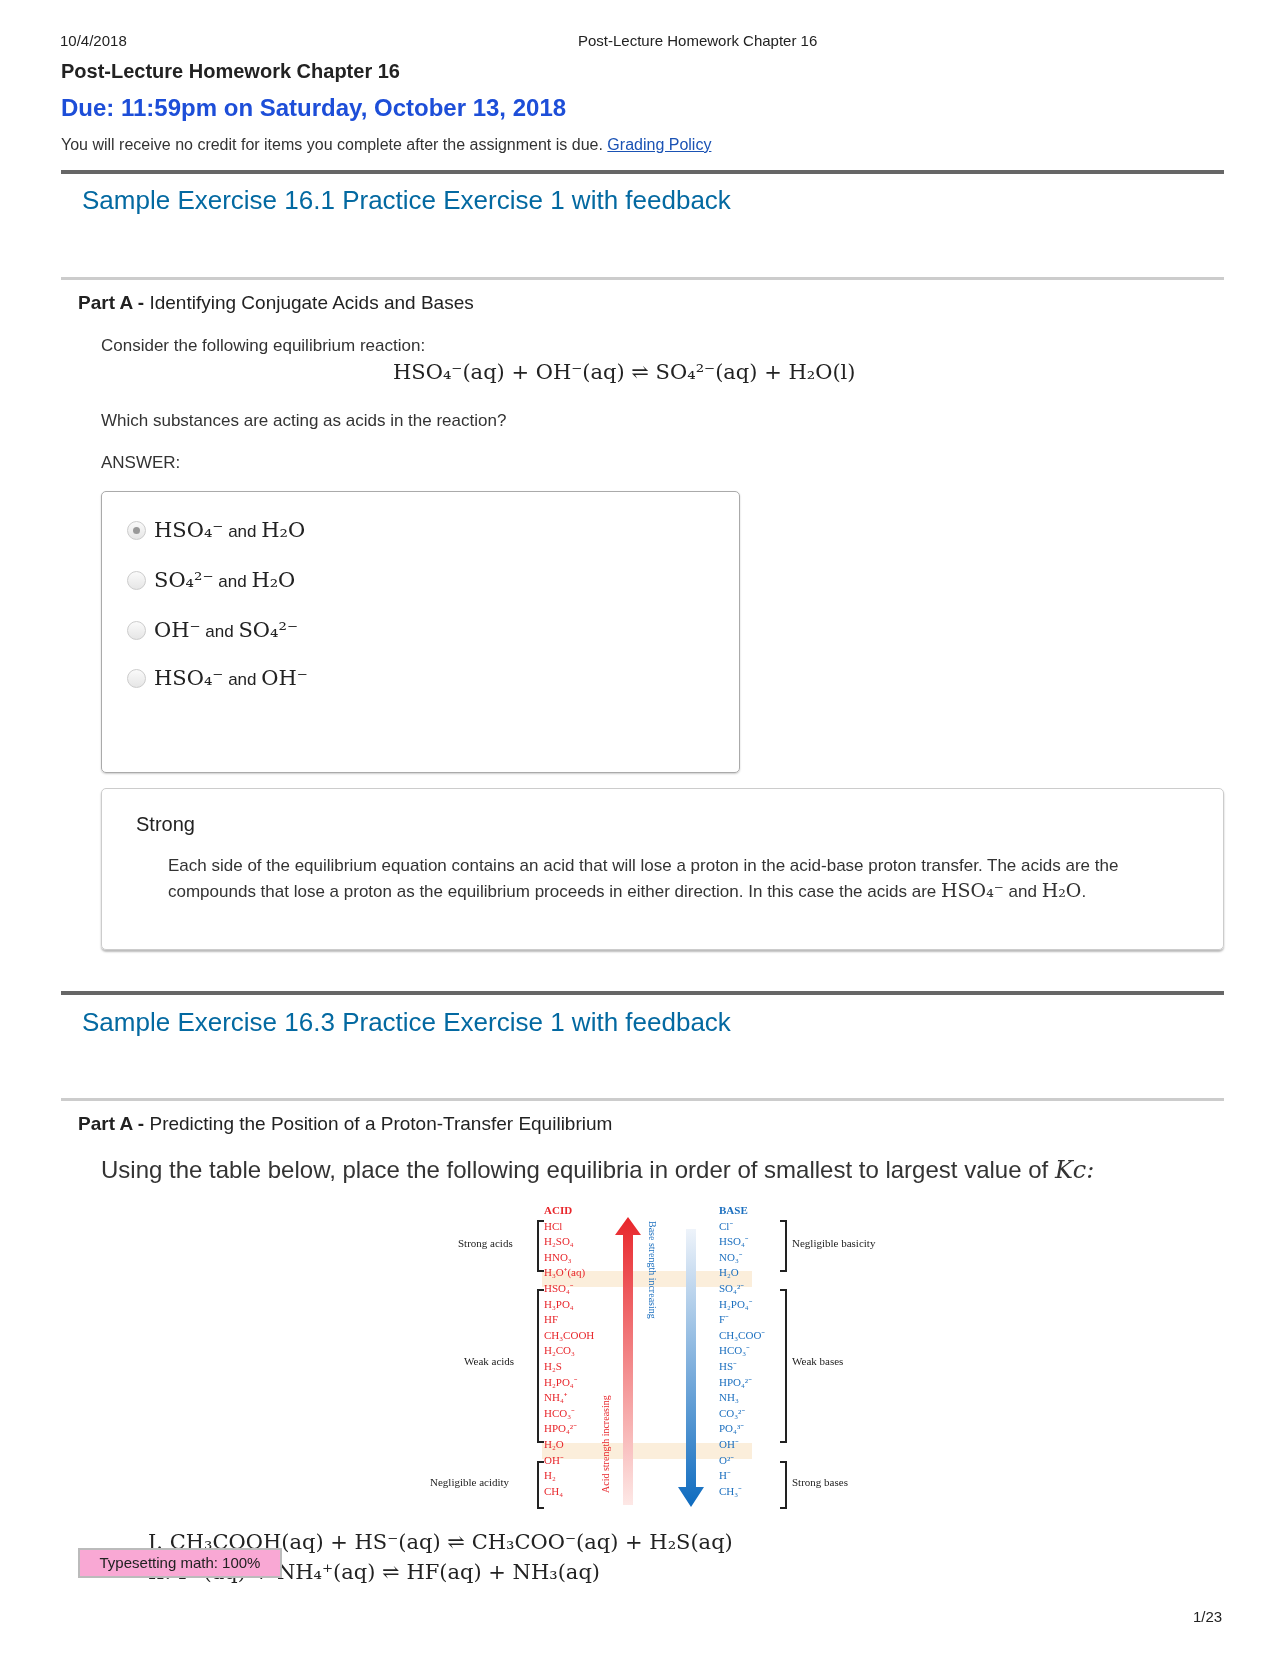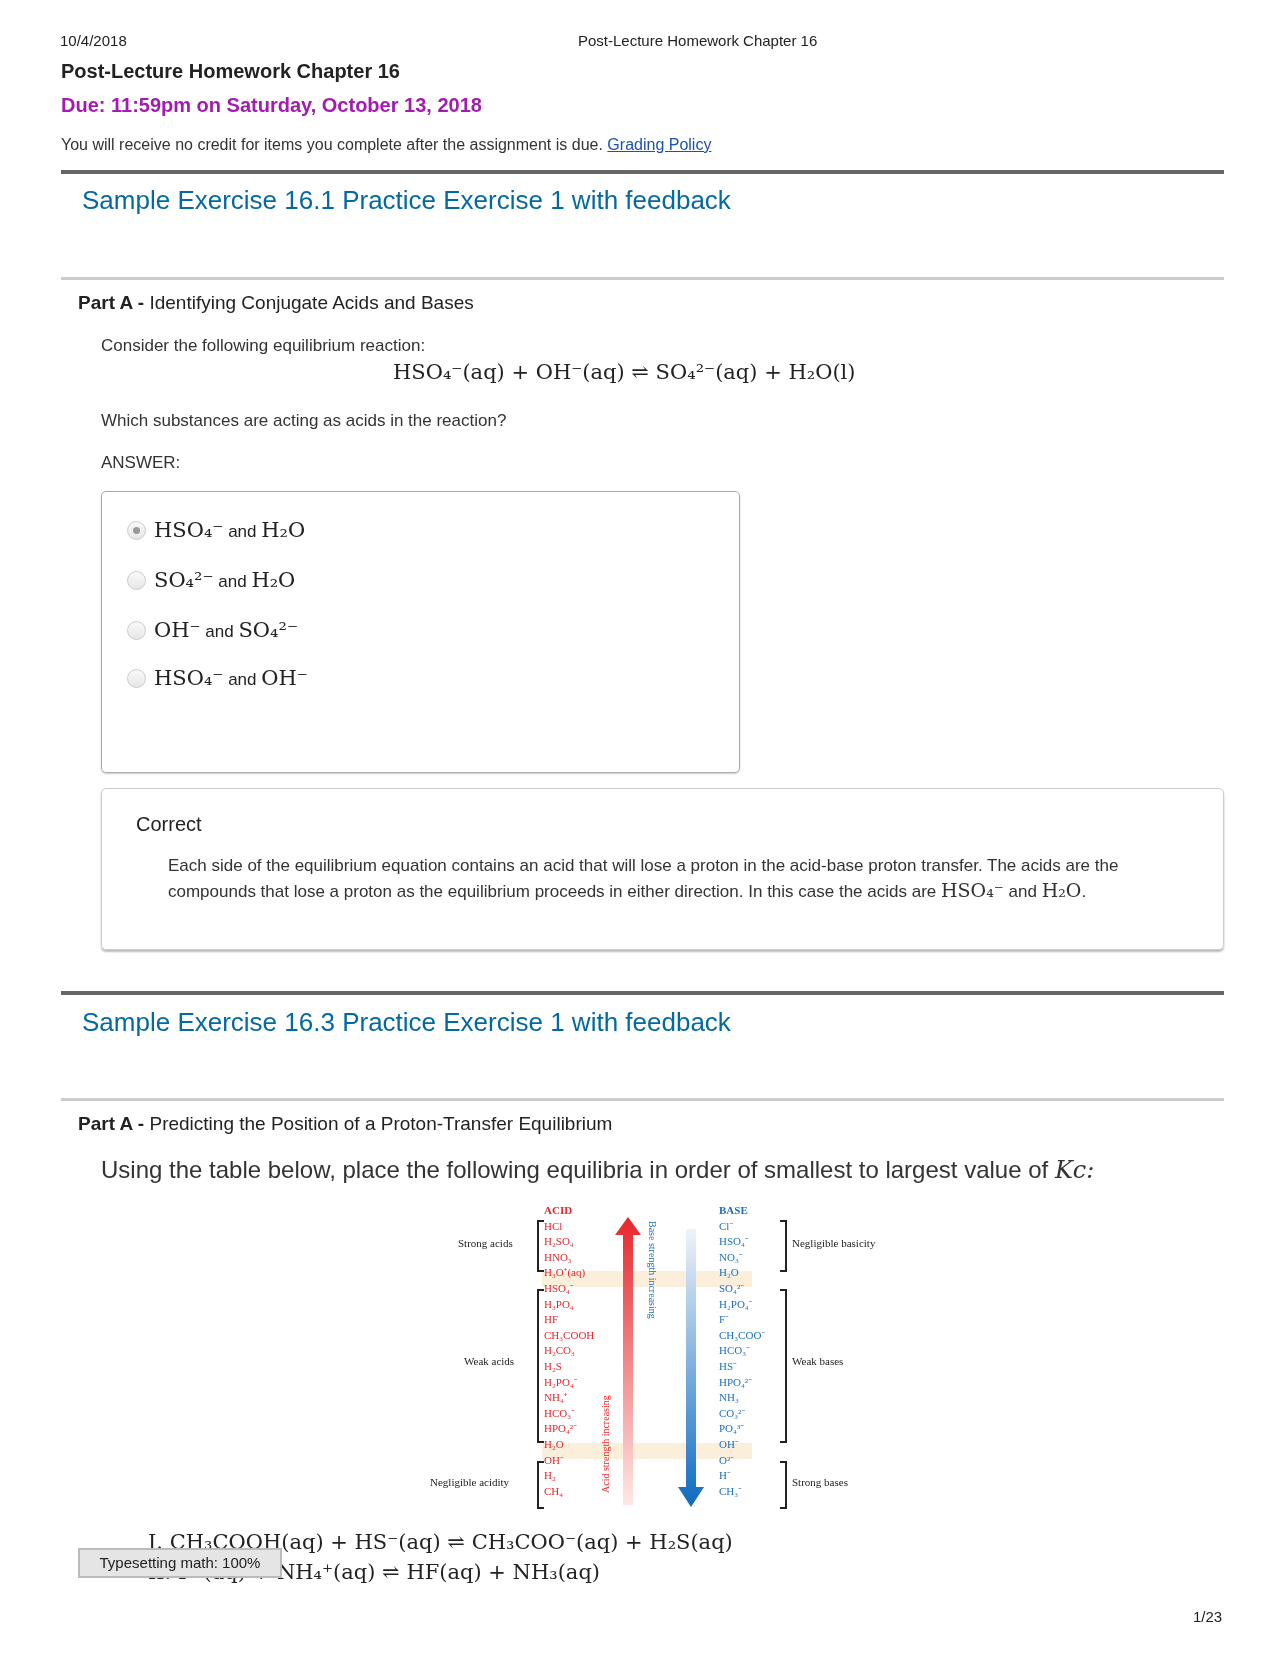--- a/index.html
+++ b/index.html
@@ -3,21 +3,21 @@
 <meta charset="utf-8">
 <style>
   html, body { margin:0; padding:0; background:#fff; }
   body { width:1280px; height:1656px; position:relative; overflow:hidden;
          font-family:"Liberation Sans", sans-serif; color:#222; }
   .abs { position:absolute; }
   .math { font-family:"DejaVu Serif", "Liberation Serif", serif; }
   .hdr-date { left:60px; top:32px; font-size:15px; }
   .hdr-title { left:578px; top:32px; font-size:15px; }
   .title { left:61px; top:60px; font-size:20px; font-weight:bold; color:#222; }
-  .due { left:61px; top:94px; font-size:20px; font-weight:bold; color:#a21caf; }
+  .due { left:61px; top:94px; font-size:24px; font-weight:bold; color:#1d4ed8; }
   .notice { left:61px; top:136px; font-size:16px; color:#333; }
   .notice a { color:#1a52b4; text-decoration:underline; }
   .rule-dark { left:61px; width:1163px; height:4px; background:#666; }
   .rule-light { left:61px; width:1163px; height:3px; background:#ccc; }
   .ex-title { left:82px; font-size:26px; color:#0369a1; }
   .part { left:61px; font-size:19px; color:#222; }
   .part b { font-weight:bold;margin-left:17px; }
   .body-text { left:101px; font-size:17px; color:#333; }
   .eq { font-size:21px; color:#222; white-space:nowrap; }
   .answer-box { left:101px; top:491px; width:637px; height:280px;
@@ -32,21 +32,21 @@
     border-radius:5px; box-shadow:0 2px 2px #bbb; }
   .fb-title { position:absolute; left:34px; top:24px; font-size:20px; color:#222; }
   .fb-text { position:absolute; left:66px; top:64px; width:1030px; font-size:17px; line-height:25px; color:#333; }
   .table-fig { left:450px; top:1203px; width:460px; height:305px; font-family:"Liberation Serif", serif; font-size:11px; }
   .acid-col { position:absolute; left:94px; top:0; color:#e8262b; line-height:15.6px; }
   .base-col { position:absolute; left:269px; top:0; color:#1b6fbf; line-height:15.6px; }
   .band { position:absolute; left:92px; width:210px; height:16px; background:#fbeedb; }
   .bracket { position:absolute; border:2px solid #222; }
   .lbl { position:absolute; color:#222; white-space:nowrap; }
   .tooltip { left:78px; top:1548px; width:200px; height:26px; border:2px solid #bbb;
-    background:#e5e5e5; font-size:15px; line-height:26px; text-align:center; }
+    background:#f9a8d4; font-size:15px; line-height:26px; text-align:center; }
   .pagenum { left:1193px; top:1608px; font-size:15px; }
 </style>
 </head>
 <body>
 
 <div class="abs hdr-date">10/4/2018</div>
 <div class="abs hdr-title">Post-Lecture Homework Chapter 16</div>
 
 <div class="abs title">Post-Lecture Homework Chapter 16</div>
 <div class="abs due">Due: 11:59pm on Saturday, October 13, 2018</div>
@@ -81,21 +81,21 @@
     <span class="radio"></span>
     <span><span class="m">OH⁻</span> <span>and</span> <span class="m">SO₄²⁻</span></span>
   </div>
   <div class="opt" style="top:174px">
     <span class="radio"></span>
     <span><span class="m">HSO₄⁻</span> <span>and</span> <span class="m">OH⁻</span></span>
   </div>
 </div>
 
 <div class="abs feedback">
-  <div class="fb-title">Correct</div>
+  <div class="fb-title">Strong</div>
   <div class="fb-text">
     <span>Each side of the equilibrium equation contains an acid that will lose a proton in the acid-base proton transfer. The acids are the compounds that lose a proton as the equilibrium proceeds in either direction. In this case the acids are </span><span class="math" style="font-size:19px">HSO₄⁻</span><span> and </span><span class="math" style="font-size:19px">H₂O</span><span>.</span>
   </div>
 </div>
 
 <div class="abs rule-dark" style="top:991px"></div>
 <div class="abs ex-title" style="top:1007px">Sample Exercise 16.3 Practice Exercise 1 with feedback</div>
 <div class="abs rule-light" style="top:1098px"></div>
 
 <div class="abs part" style="top:1113px">

